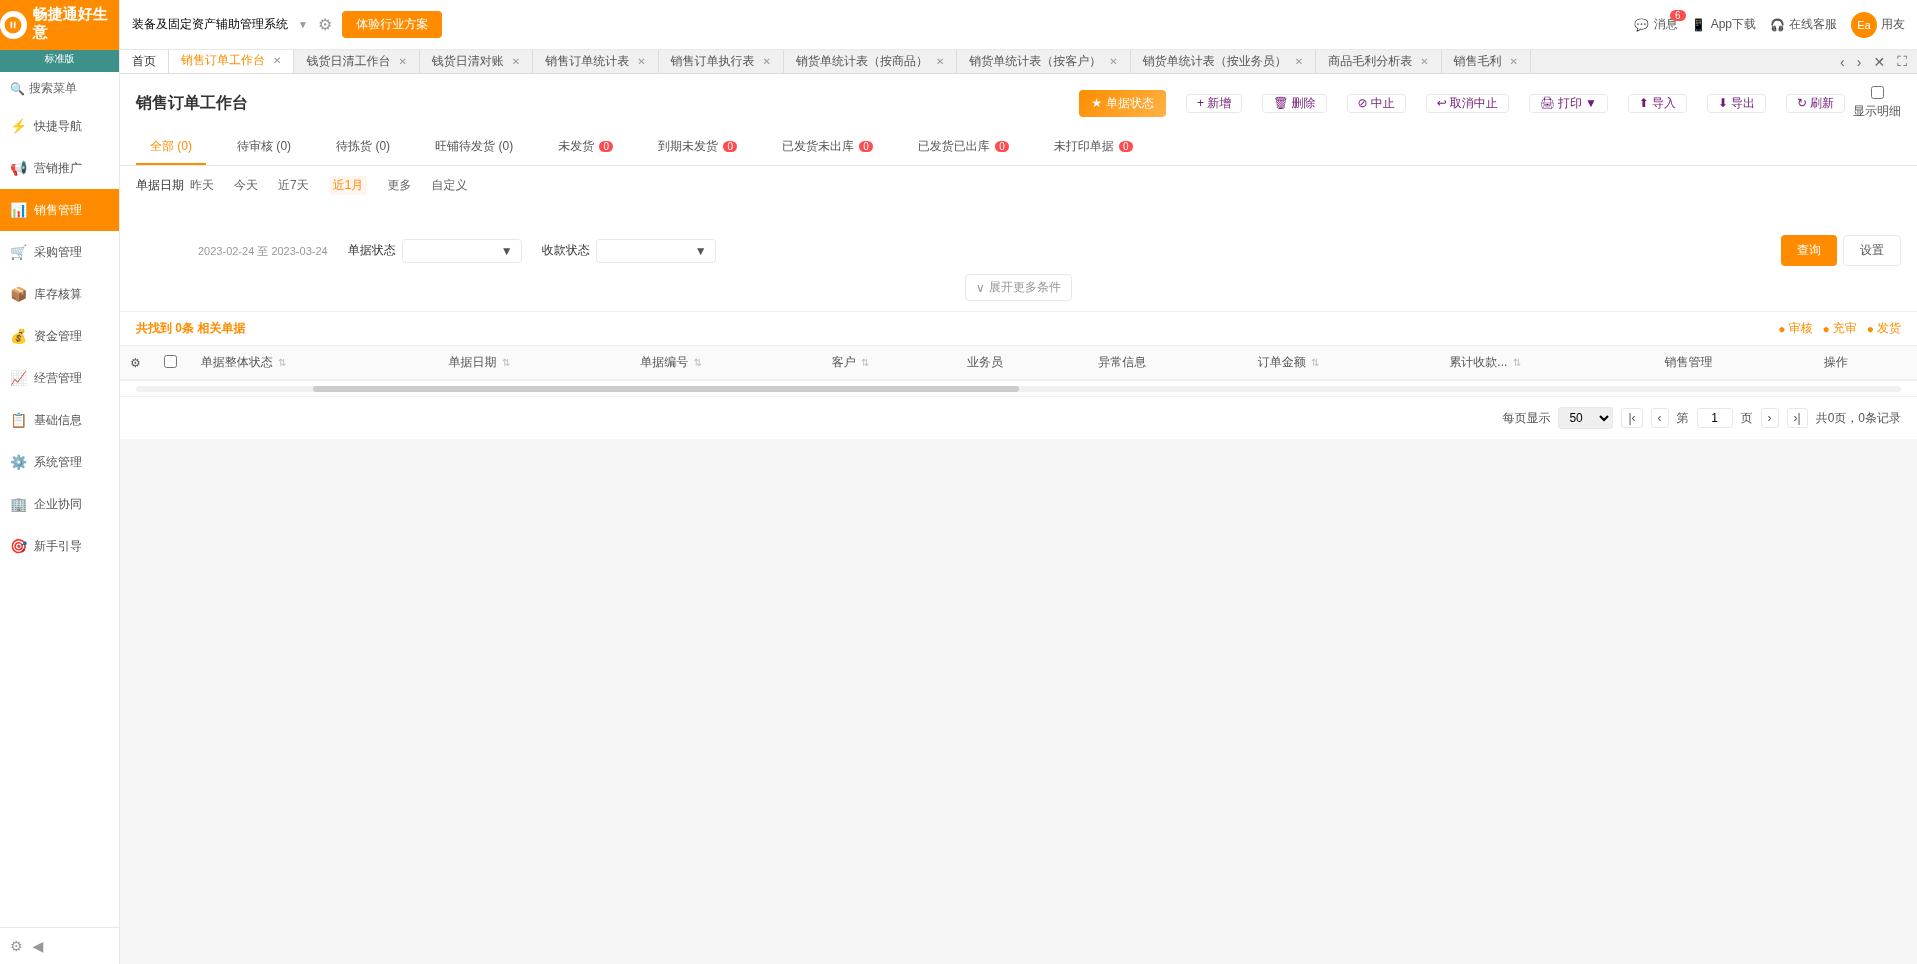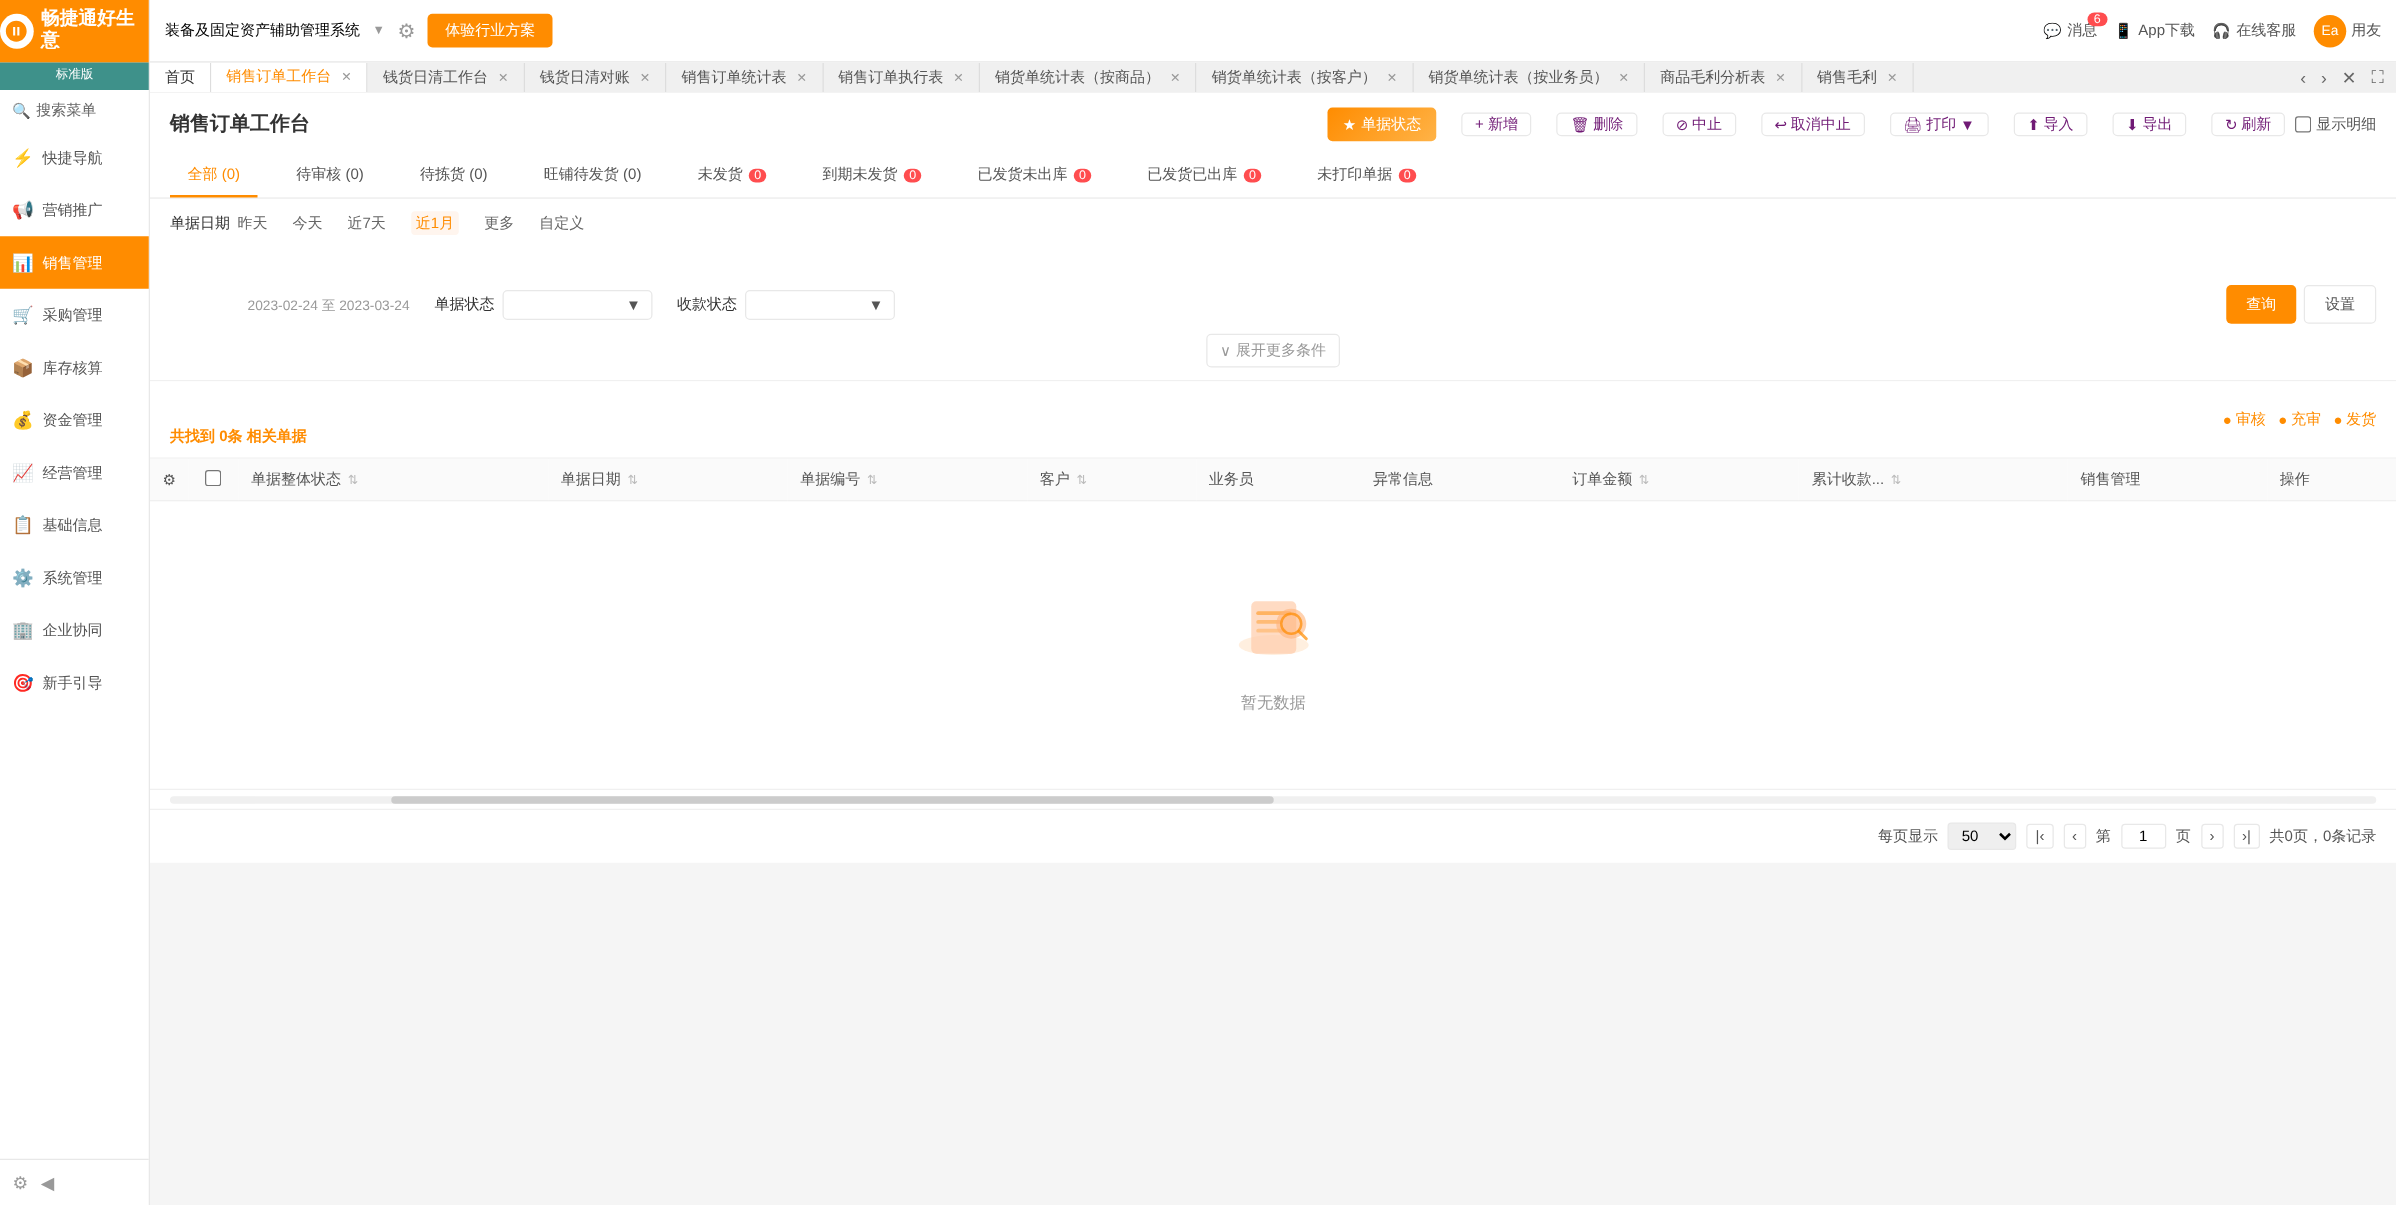--- a/index.html
+++ b/index.html
@@ -69,21 +69,21 @@
     .date-range { color: #999; font-size: 11px; margin-top: 2px; }
     .filter-select { border: 1px solid #e8e8e8; border-radius: 4px; padding: 4px 8px; font-size: 12px; background: white; color: #555; min-width: 120px; cursor: pointer; display: flex; align-items: center; justify-content: space-between; gap: 4px; }
     .expand-btn { display: flex; align-items: center; gap: 4px; color: #999; cursor: pointer; font-size: 12px; border: 1px solid #e8e8e8; padding: 4px 10px; border-radius: 4px; background: white; margin: 0 auto; }
     .filter-right { display: flex; gap: 6px; margin-left: auto; }
     .query-btn { background: #ff8c00; color: white; border: none; padding: 6px 16px; border-radius: 4px; cursor: pointer; font-size: 12px; }
     .set-btn { background: white; color: #555; border: 1px solid #e8e8e8; padding: 6px 16px; border-radius: 4px; cursor: pointer; font-size: 12px; }
 
     
     .table-area { background: white; margin: 0; }
     .table-toolbar { padding: 8px 16px; display: flex; align-items: center; justify-content: space-between; border-bottom: 1px solid #f0f0f0; }
-    .table-count { font-size: 12px; color: #555; margin-top: 28px; }
+    .table-count { font-size: 12px; color: #555; }
     .table-count span { color: #ff8c00; font-weight: bold; }
     .table-right-actions { display: flex; gap: 10px; }
     .table-action { font-size: 12px; color: #555; cursor: pointer; display: flex; align-items: center; gap: 3px; }
     .table-action.audit { color: #ff8c00; }
     .table-action.cancel { color: #ff8c00; }
     .table-action.ship { color: #ff8c00; }
 
     table { width: 100%; border-collapse: collapse; }
     thead tr { background: #fafafa; }
     th { padding: 8px 10px; text-align: left; font-size: 12px; color: #555; font-weight: normal; border-bottom: 1px solid #f0f0f0; white-space: nowrap; }
@@ -292,21 +292,21 @@
             <span>导入</span>
           </button>
           <button class="action-btn">
             <span>⬇</span>
             <span>导出</span>
           </button>
           <button class="action-btn">
             <span>↻</span>
             <span>刷新</span>
           </button>
-          <label style="display:flex;align-items:center;gap:4px;font-size:12px;color:#555;cursor:pointer;">
+          <label style="display:flex;align-items:center;gap:4px;font-size:12px;color:#555;cursor:pointer;flex-direction:column;">
             <input type="checkbox" style="cursor: pointer;">
             <span>显示明细</span>
           </label>
         </div>
       </div>
 
       <div class="sub-tabs">
         <div class="sub-tab active">
           <span>全部</span>
           (<span>0</span>)
@@ -454,35 +454,20 @@
             </th>
             <th>
               <span>操作</span>
             </th>
           </tr>
         </thead>
         <tbody>
         </tbody>
       </table>
 
-      <div class="empty-state">
-        <div class="empty-icon">
-          <svg viewBox="0 0 80 80" width="80" height="80">
-            <ellipse cx="40" cy="55" rx="28" ry="8" fill="#ffe0c0" opacity="0.5"></ellipse>
-            <rect x="22" y="20" width="36" height="42" rx="4" fill="#ffccaa" opacity="0.7"></rect>
-            <rect x="26" y="28" width="28" height="3" rx="1.5" fill="#ff8c00" opacity="0.5"></rect>
-            <rect x="26" y="35" width="20" height="3" rx="1.5" fill="#ff8c00" opacity="0.4"></rect>
-            <rect x="26" y="42" width="24" height="3" rx="1.5" fill="#ff8c00" opacity="0.3"></rect>
-            <circle cx="54" cy="38" r="12" fill="#ffb37a" opacity="0.6"></circle>
-            <circle cx="54" cy="38" r="8" fill="none" stroke="#ff8c00" stroke-width="2" opacity="0.7"></circle>
-            <line x1="60" y1="44" x2="66" y2="50" stroke="#ff8c00" stroke-width="2.5" stroke-linecap="round" opacity="0.7"></line>
-          </svg>
-        </div>
-        <span class="empty-text">暂无数据</span>
-      </div>
 
       <div class="scrollbar-area">
         <div class="scrollbar-track">
           <div class="scrollbar-thumb"></div>
         </div>
       </div>
 
       <div class="pagination">
         <span class="pagination-text">每页显示</span>
         <select class="pagination-select">

